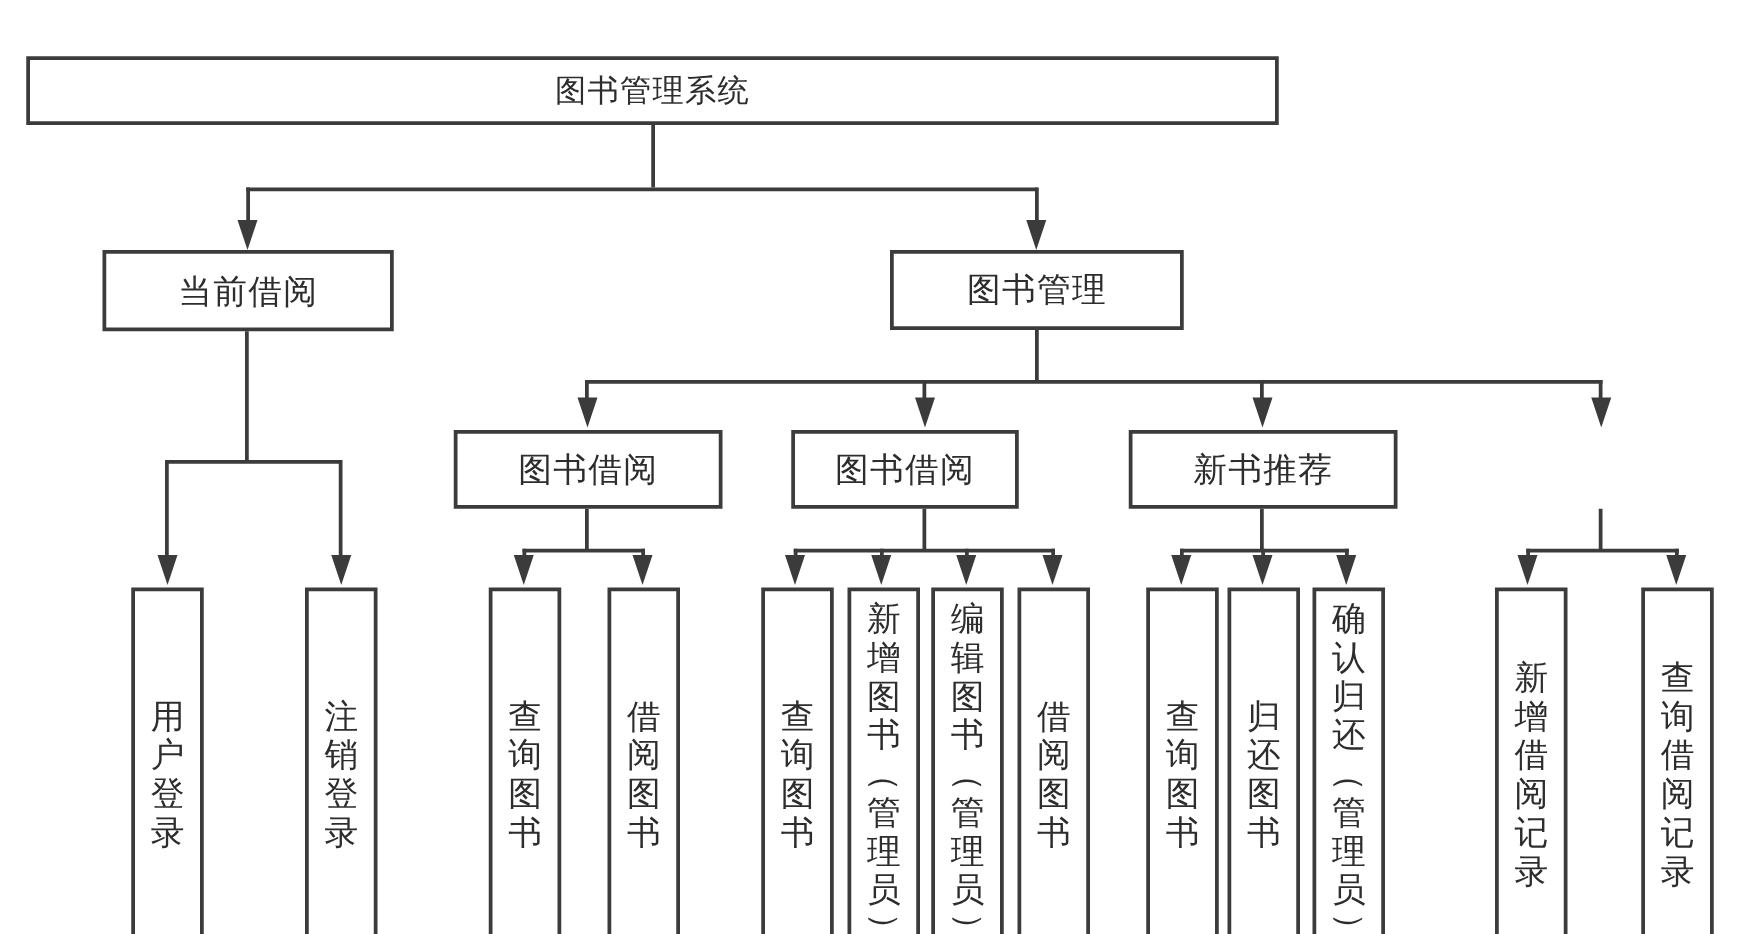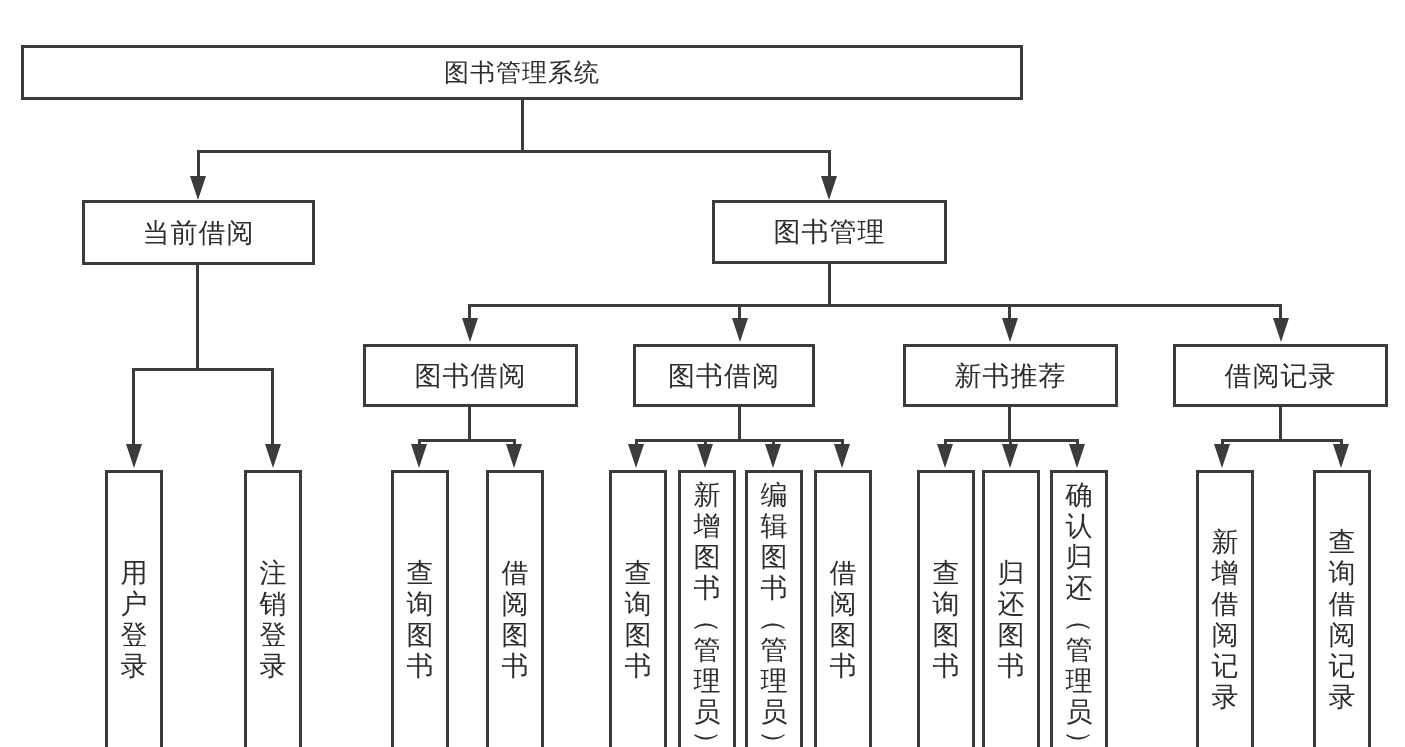--- a/index.html
+++ b/index.html
@@ -95,21 +95,20 @@
   <div class="vl" style="left:738px; top:272px; height:16px;"></div>
   <div class="arrow" style="left:732px; top:286px;"></div>
   <div class="vl" style="left:1008px; top:272px; height:16px;"></div>
   <div class="arrow" style="left:1002px; top:286px;"></div>
   <div class="vl" style="left:1279px; top:272px; height:16px;"></div>
   <div class="arrow" style="left:1273px; top:286px;"></div>
 
   <div class="box" style="left:363px; top:312px; width:215px; height:63px;">图书借阅</div>
   <div class="box" style="left:633px; top:312px; width:182px; height:63px;">图书借阅</div>
   <div class="box" style="left:903px; top:312px; width:215px; height:63px;">新书推荐</div>
-  <div class="box" style="left:1173px; top:312px; width:215px; height:63px;">借阅记录</div>
 
   <div class="vl" style="left:468px; top:375px; height:33px;"></div>
   <div class="hl" style="left:418px; top:407px; width:98px;"></div>
   <div class="vl" style="left:418px; top:407px; height:8px;"></div>
   <div class="arrow" style="left:411px; top:412px;"></div>
   <div class="vl" style="left:513px; top:407px; height:8px;"></div>
   <div class="arrow" style="left:506px; top:412px;"></div>
 
   <div class="vl" style="left:738px; top:375px; height:33px;"></div>
   <div class="hl" style="left:635px; top:407px; width:209px;"></div>

